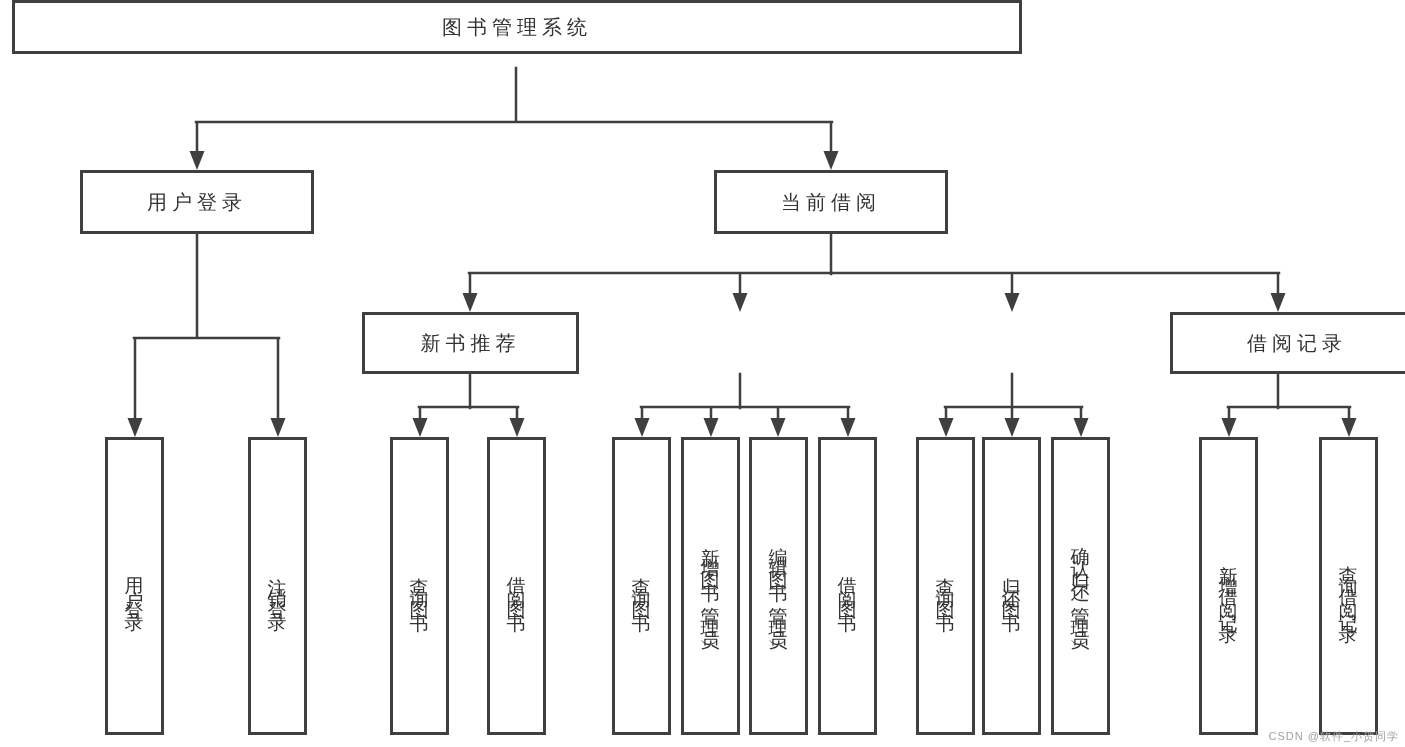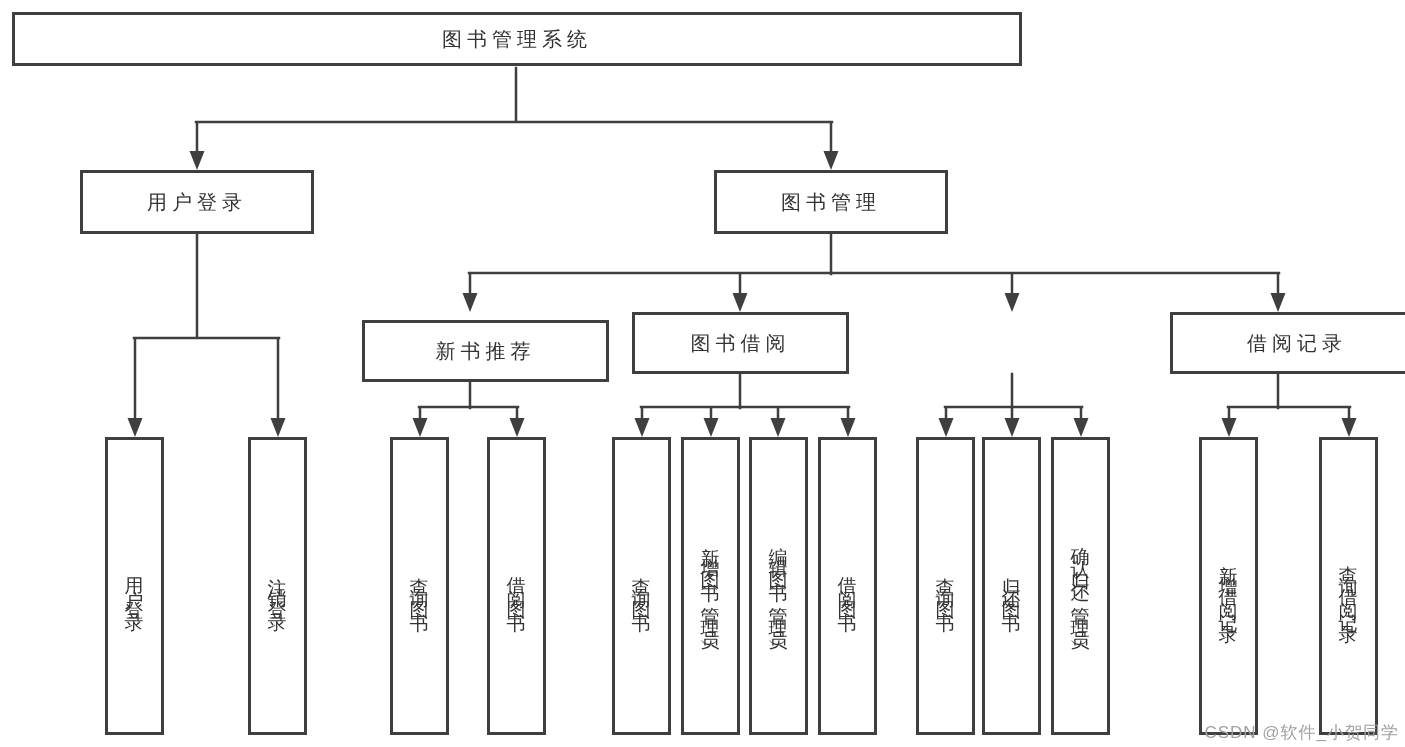--- a/index.html
+++ b/index.html
@@ -15,21 +15,21 @@
   }
   .lbl {
     color:#333333; font-size:20px; letter-spacing:5px; white-space:nowrap;
   }
   .v .lbl {
     writing-mode:vertical-rl; -webkit-writing-mode:vertical-rl;
     font-size:19px; letter-spacing:12px; line-height:1;
   }
   .watermark {
     position:absolute; right:6px; bottom:3px; z-index:5;
-    color:#a0a0a0; font-size:17px; letter-spacing:1px; white-space:nowrap;
+    color:#a0a0a0; font-size:11px; letter-spacing:1px; white-space:nowrap;
   }
 </style>
 </head>
 <body>
 
 <div class="stage">
 
   <svg class="connectors" width="1405" height="747" viewBox="0 0 1405 747">
     <path fill="none" stroke="#3f3f3f" stroke-width="2.5" stroke-linecap="square" d="M516 68 V122 M196 122 H832 M197 122 V154 M831 122 V154
              M197 234 V338 M134 338 H279 M135 338 V421 M278 338 V421
@@ -43,36 +43,33 @@
              M462.5 293 L477.5 293 L470 312 Z  M732.5 293 L747.5 293 L740 312 Z
              M1004.5 293 L1019.5 293 L1012 312 Z M1270.5 293 L1285.5 293 L1278 312 Z
              M412.5 418 L427.5 418 L420 437 Z  M509.5 418 L524.5 418 L517 437 Z
              M634.5 418 L649.5 418 L642 437 Z  M703.5 418 L718.5 418 L711 437 Z
              M770.5 418 L785.5 418 L778 437 Z  M840.5 418 L855.5 418 L848 437 Z
              M938.5 418 L953.5 418 L946 437 Z  M1004.5 418 L1019.5 418 L1012 437 Z
              M1073.5 418 L1088.5 418 L1081 437 Z M1221.5 418 L1236.5 418 L1229 437 Z
              M1341.5 418 L1356.5 418 L1349 437 Z"></path>
   </svg>
 
-  <div class="box" style="left:12px;top:12px;width:1010px;height:54px">
+  <div class="box" style="left:12px;top:0;width:1010px;height:54px">
     <span class="lbl">图书管理系统</span>
   </div>
 
   <div class="box" style="left:80px;top:170px;width:234px;height:64px">
     <span class="lbl">用户登录</span>
   </div>
   <div class="box" style="left:714px;top:170px;width:234px;height:64px">
-    <span class="lbl">图书管理</span>
+    <span class="lbl">当前借阅</span>
   </div>
 
-  <div class="box" style="left:362px;top:320px;width:247px;height:62px">
+  <div class="box" style="left:362px;top:312px;width:217px;height:62px">
     <span class="lbl">新书推荐</span>
-  </div>
-  <div class="box" style="left:632px;top:312px;width:217px;height:62px">
-    <span class="lbl">图书借阅</span>
   </div>
   <div class="box" style="left:1170px;top:312px;width:254px;height:62px">
     <span class="lbl">借阅记录</span>
   </div>
 
   <div class="box v" style="left:105px;top:437px;width:59px;height:298px">
     <span class="lbl">用户登录</span>
   </div>
   <div class="box v" style="left:248px;top:437px;width:59px;height:298px">
     <span class="lbl">注销登录</span>

